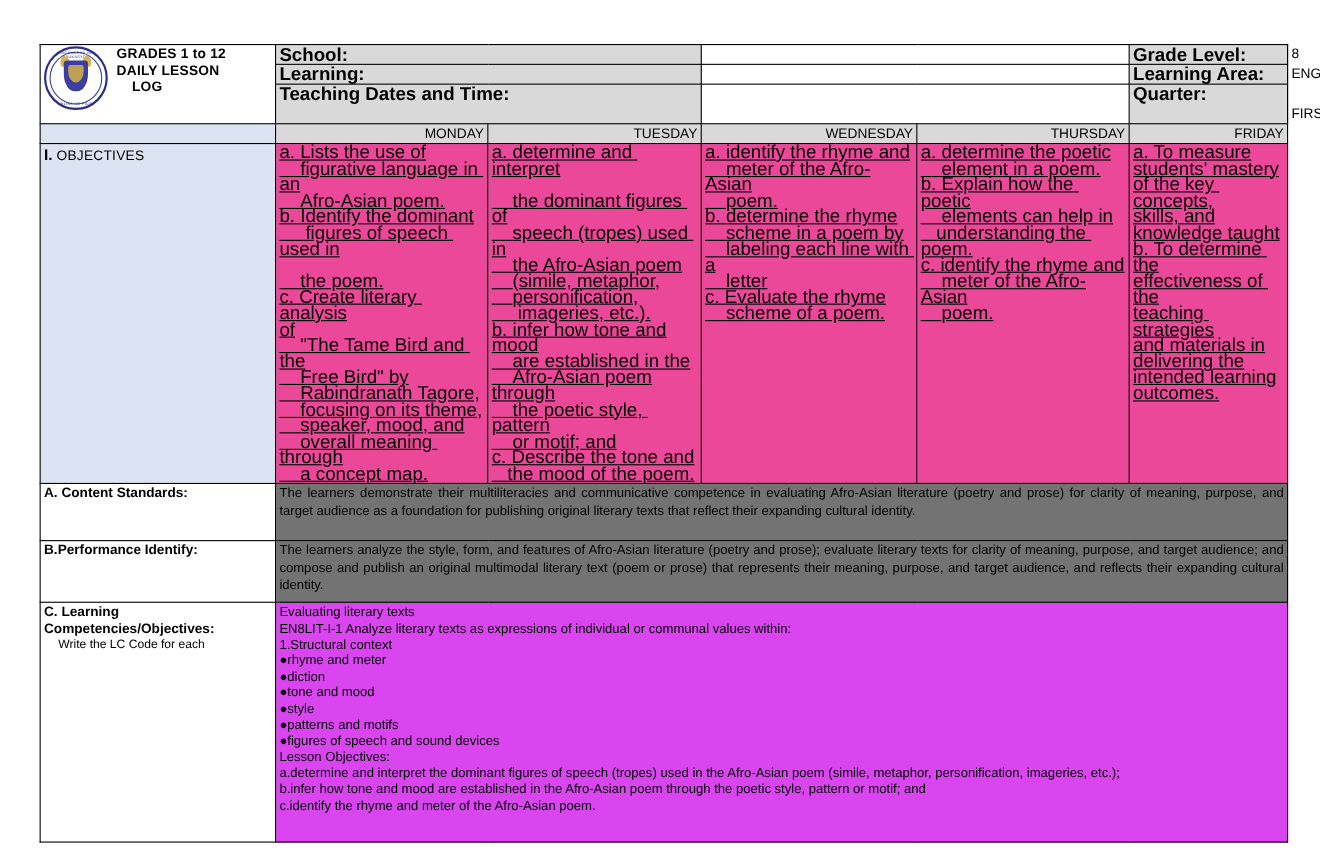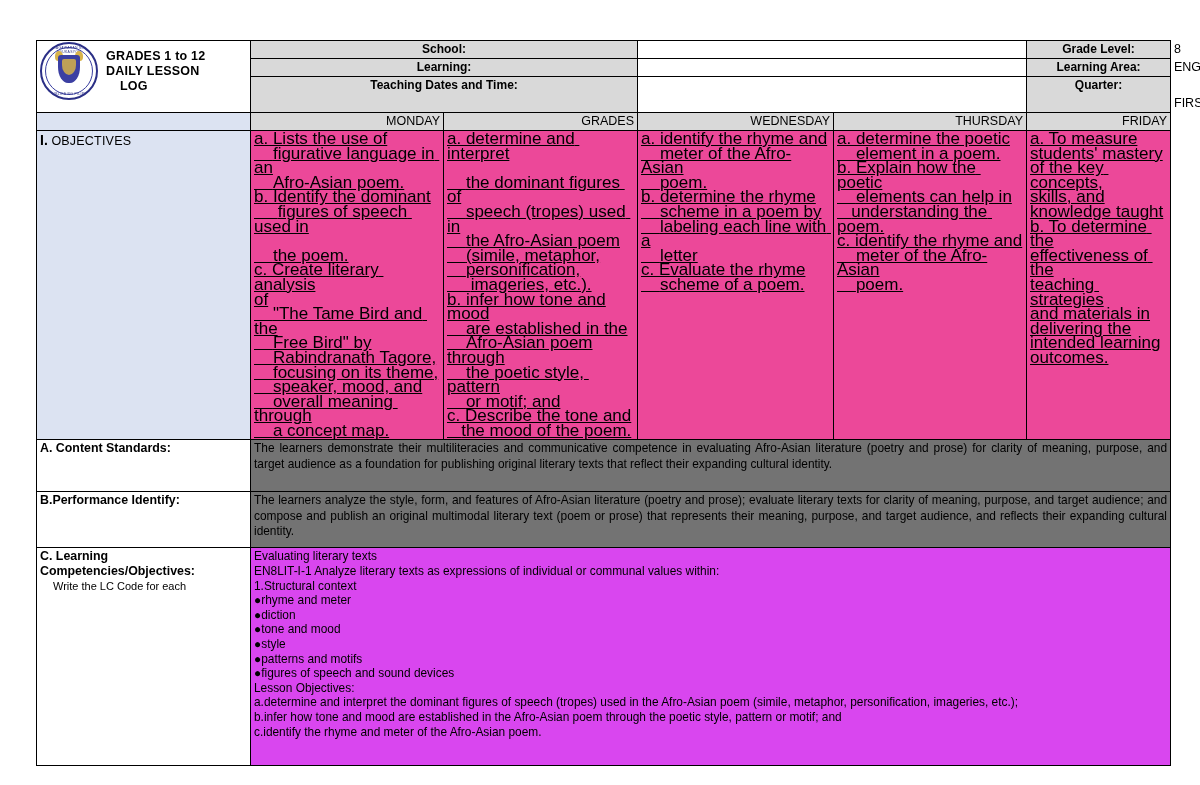--- a/index.html
+++ b/index.html
@@ -34,21 +34,21 @@
   }
 
   
   .logo-cell {
     background: #ffffff;
     vertical-align: middle;
     padding: 3px 4px;
   }
   .logo-wrap {
     display: flex;
-    align-items: center;
+    align-items: flex-start;
     gap: 8px;
   }
   .deped-seal {
     width: 54px;
     height: 54px;
     flex: 0 0 54px;
     border-radius: 50%;
     background: #ffffff;
     border: 2px solid #2b2f86;
     position: relative;
@@ -105,23 +105,23 @@
     font-size: 12.5px;
     line-height: 15px;
     font-weight: bold;
     letter-spacing: .2px;
     text-align: left;
   }
   .logo-title .l3 { display: block; padding-left: 14px; }
 
   .hdr-label {
     background: #d9d9d9;
-    text-align: center;
+    text-align: left;
     font-weight: bold;
-    font-size: 12px;
+    font-size: 17px;
     line-height: 15px;
     padding-right: 5px;
     vertical-align: bottom;
   }
   .hdr-label.mid { vertical-align: top; }
   .hdr-value {
     background: #ffffff;
     font-size: 12.5px;
     line-height: 15px;
     vertical-align: top;
@@ -246,21 +246,21 @@
     <tr style="height:36px">
       <td class="hdr-label mid" colspan="2">Teaching Dates and Time:</td>
       <td class="hdr-value" colspan="2"></td>
       <td class="hdr-label">Quarter:</td>
       <td class="hdr-value" style="vertical-align:bottom">FIRST</td>
     </tr>
 
     <tr>
       <td class="blank-blue"></td>
       <td class="day-head">MONDAY</td>
-      <td class="day-head">GRADES</td>
+      <td class="day-head">TUESDAY</td>
       <td class="day-head">WEDNESDAY</td>
       <td class="day-head">THURSDAY</td>
       <td class="day-head">FRIDAY</td>
     </tr>
 
     <tr style="height:268px">
       <td class="obj-label">
         <span class="rn">I.</span>
         <span class="ttl">OBJECTIVES</span>
       </td>

